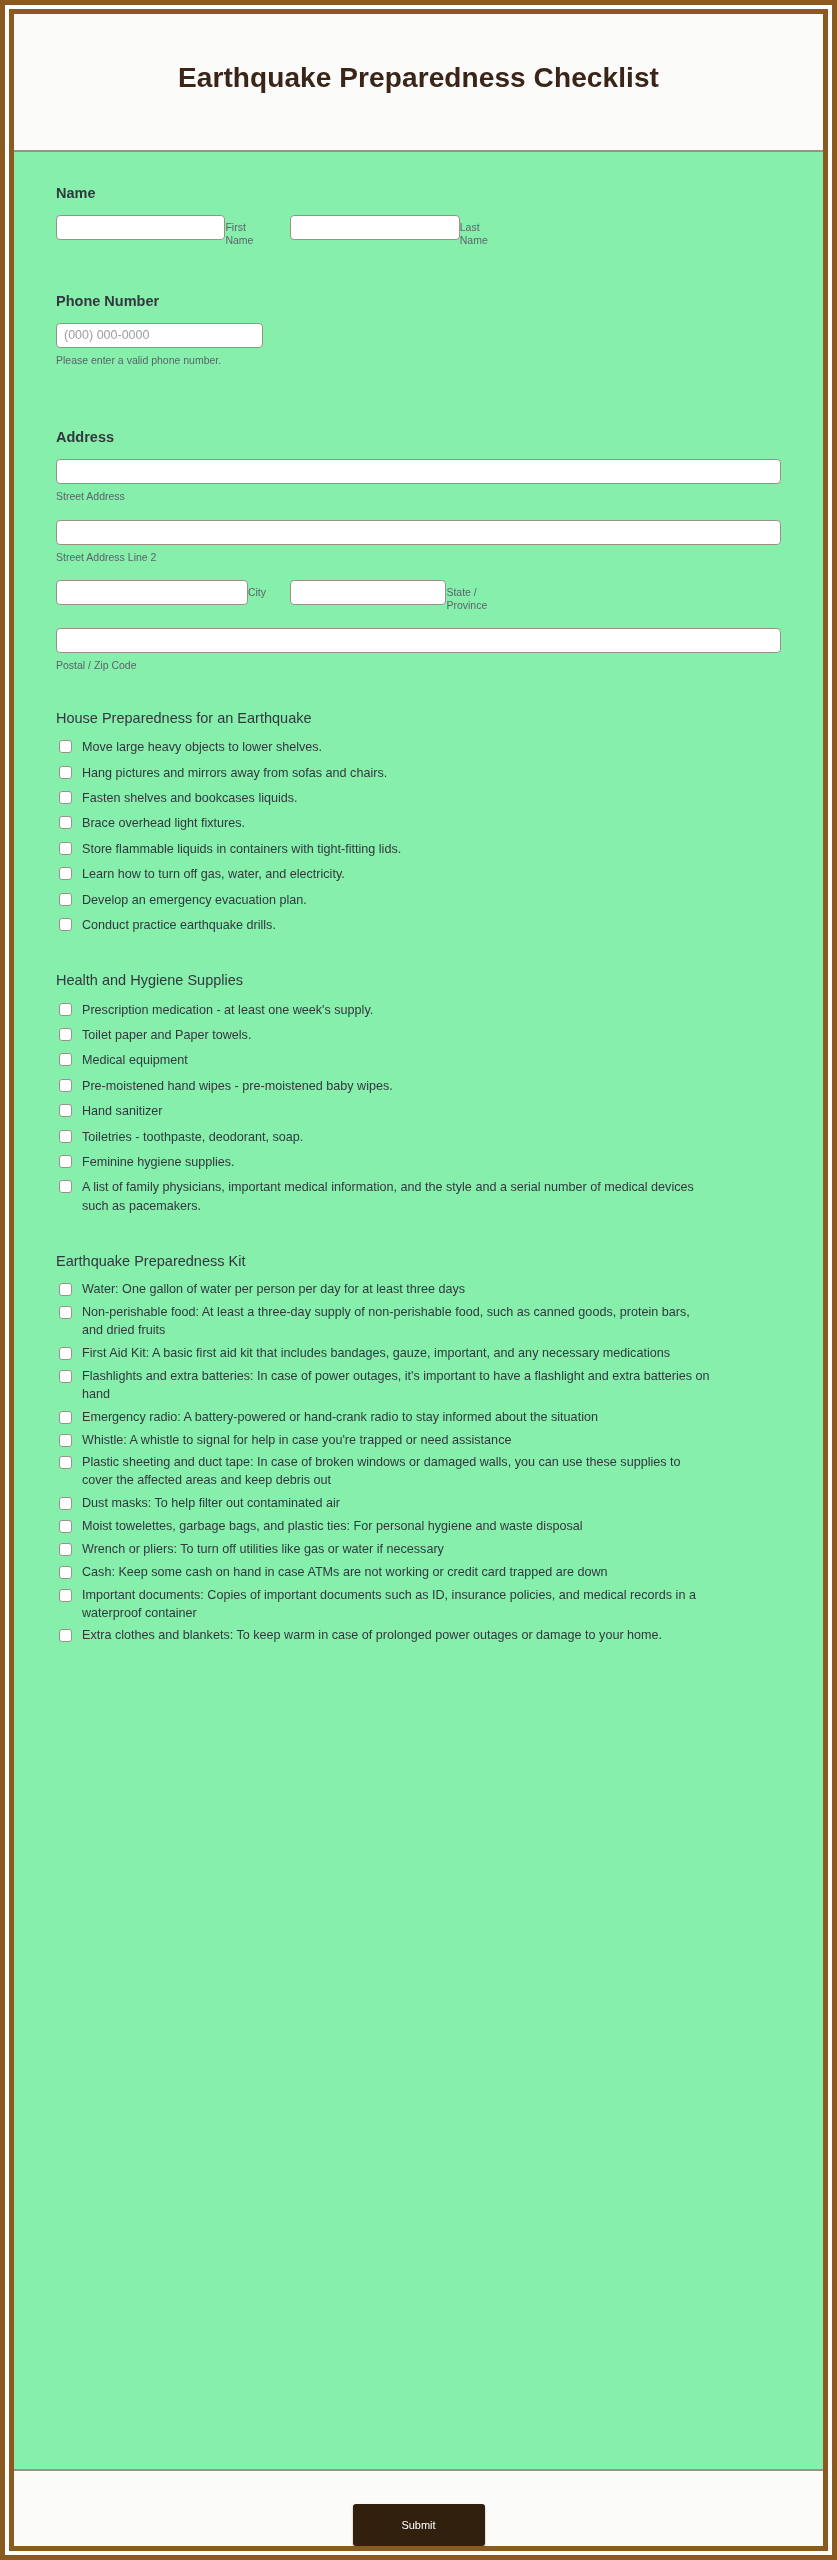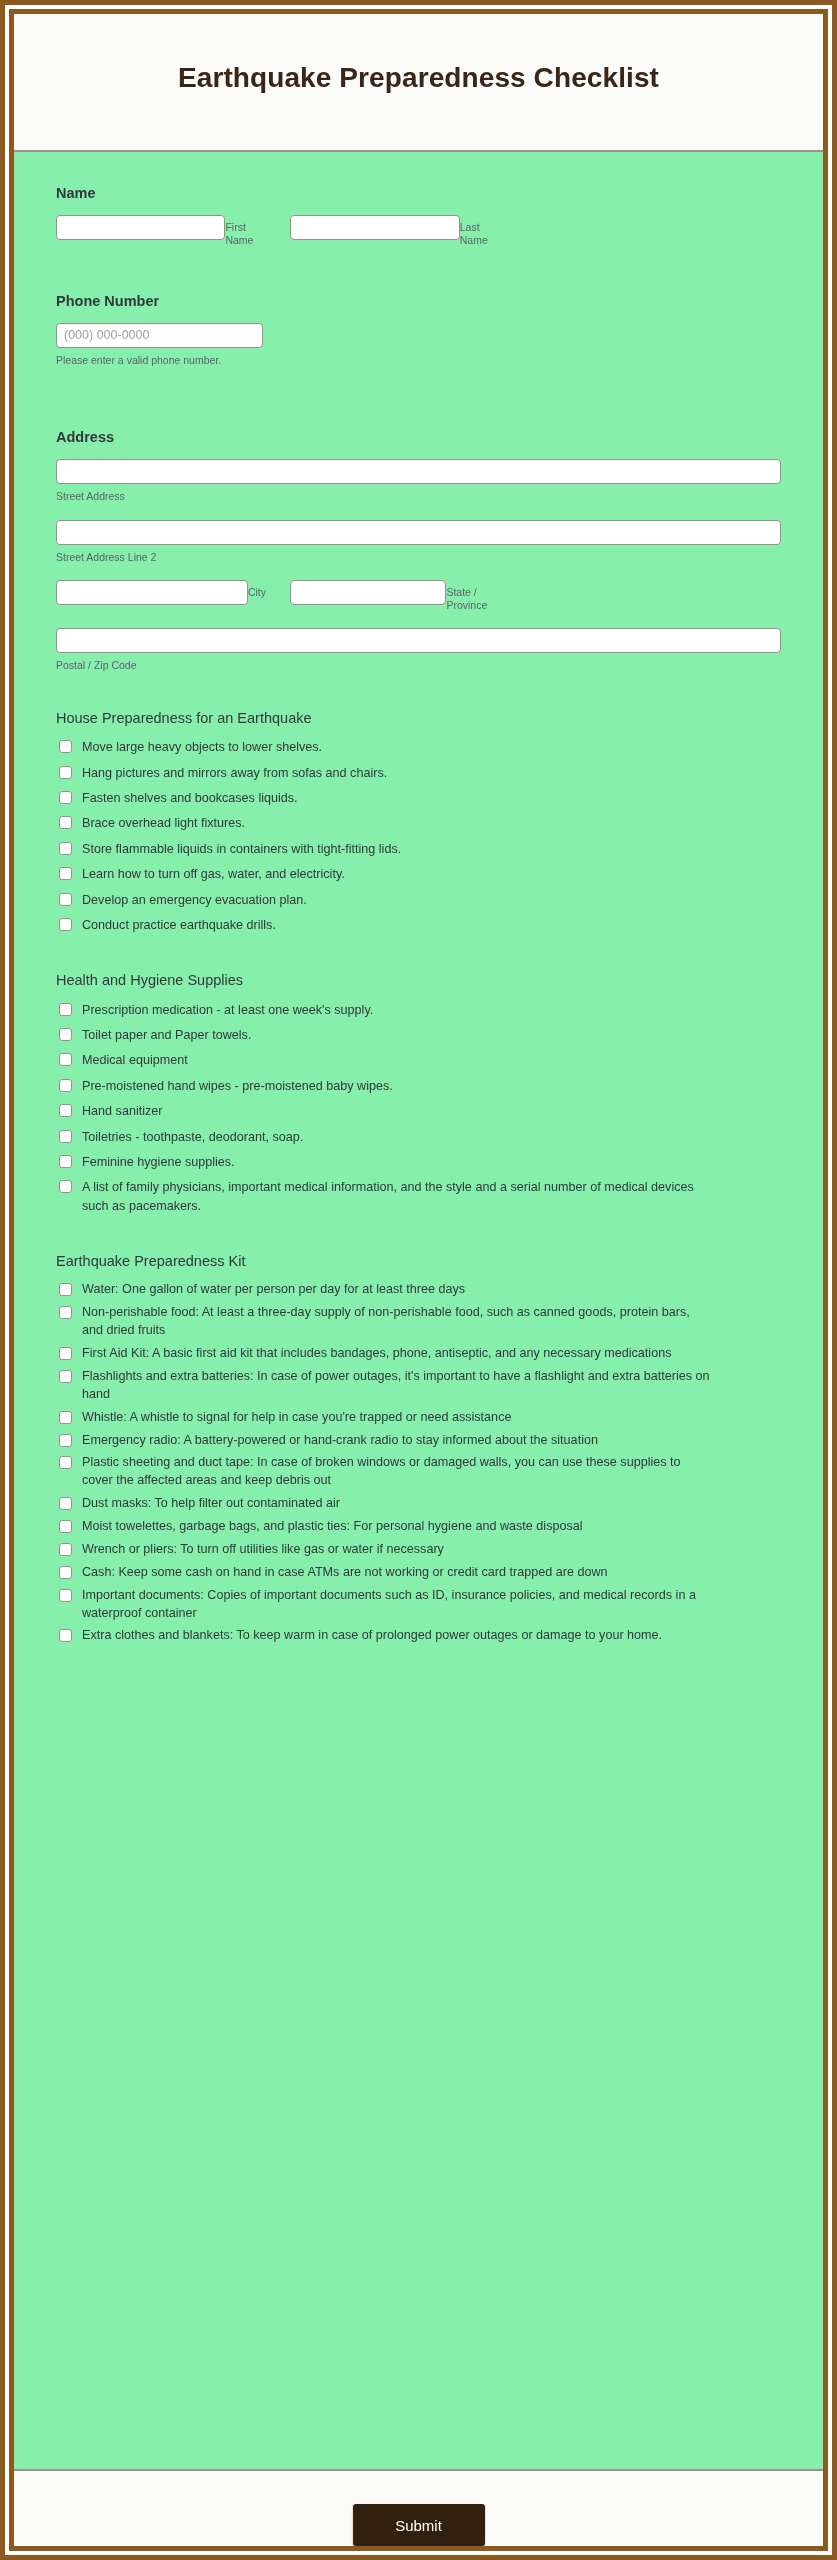--- a/index.html
+++ b/index.html
@@ -161,21 +161,21 @@
   }
   .submit-btn {
     box-sizing: border-box;
     width: 132px;
     height: 42px;
     background: #32200f;
     color: #ffffff;
     border: none;
     border-radius: 3px;
     font-family: "Liberation Sans", sans-serif;
-    font-size: 15px;
+    font-size: 11px;
     cursor: pointer;
     box-shadow: 0 1px 2px rgba(0,0,0,0.35);
   }
   .spacer-before-footer { height: 34px; }
 </style>
 </head>
 <body>
 
 <div id="page">
   <div id="frame-inner">
@@ -318,33 +318,33 @@
             <li class="check-item">
               <input type="checkbox" class="cbox" id="cb-2-0" style="">
               <label class="check-text" for="cb-2-0">Water: One gallon of water per person per day for at least three days</label>
             </li>
             <li class="check-item">
               <input type="checkbox" class="cbox" id="cb-2-1" style="">
               <label class="check-text" for="cb-2-1">Non-perishable food: At least a three-day supply of non-perishable food, such as canned goods, protein bars, and dried fruits</label>
             </li>
             <li class="check-item">
               <input type="checkbox" class="cbox" id="cb-2-2" style="">
-              <label class="check-text" for="cb-2-2">First Aid Kit: A basic first aid kit that includes bandages, phone, antiseptic, and any necessary medications</label>
+              <label class="check-text" for="cb-2-2">First Aid Kit: A basic first aid kit that includes bandages, gauze, important, and any necessary medications</label>
             </li>
             <li class="check-item">
               <input type="checkbox" class="cbox" id="cb-2-3" style="">
               <label class="check-text" for="cb-2-3">Flashlights and extra batteries: In case of power outages, it's important to have a flashlight and extra batteries on hand</label>
             </li>
             <li class="check-item">
+              <input type="checkbox" class="cbox" id="cb-2-4" style="">
+              <label class="check-text" for="cb-2-4">Emergency radio: A battery-powered or hand-crank radio to stay informed about the situation</label>
+            </li>
+            <li class="check-item">
               <input type="checkbox" class="cbox" id="cb-2-5" style="">
               <label class="check-text" for="cb-2-5">Whistle: A whistle to signal for help in case you're trapped or need assistance</label>
-            </li>
-            <li class="check-item">
-              <input type="checkbox" class="cbox" id="cb-2-4" style="">
-              <label class="check-text" for="cb-2-4">Emergency radio: A battery-powered or hand-crank radio to stay informed about the situation</label>
             </li>
             <li class="check-item">
               <input type="checkbox" class="cbox" id="cb-2-7" style="">
               <label class="check-text" for="cb-2-7">Plastic sheeting and duct tape: In case of broken windows or damaged walls, you can use these supplies to cover the affected areas and keep debris out</label>
             </li>
             <li class="check-item">
               <input type="checkbox" class="cbox" id="cb-2-6" style="">
               <label class="check-text" for="cb-2-6">Dust masks: To help filter out contaminated air</label>
             </li>
             <li class="check-item">

